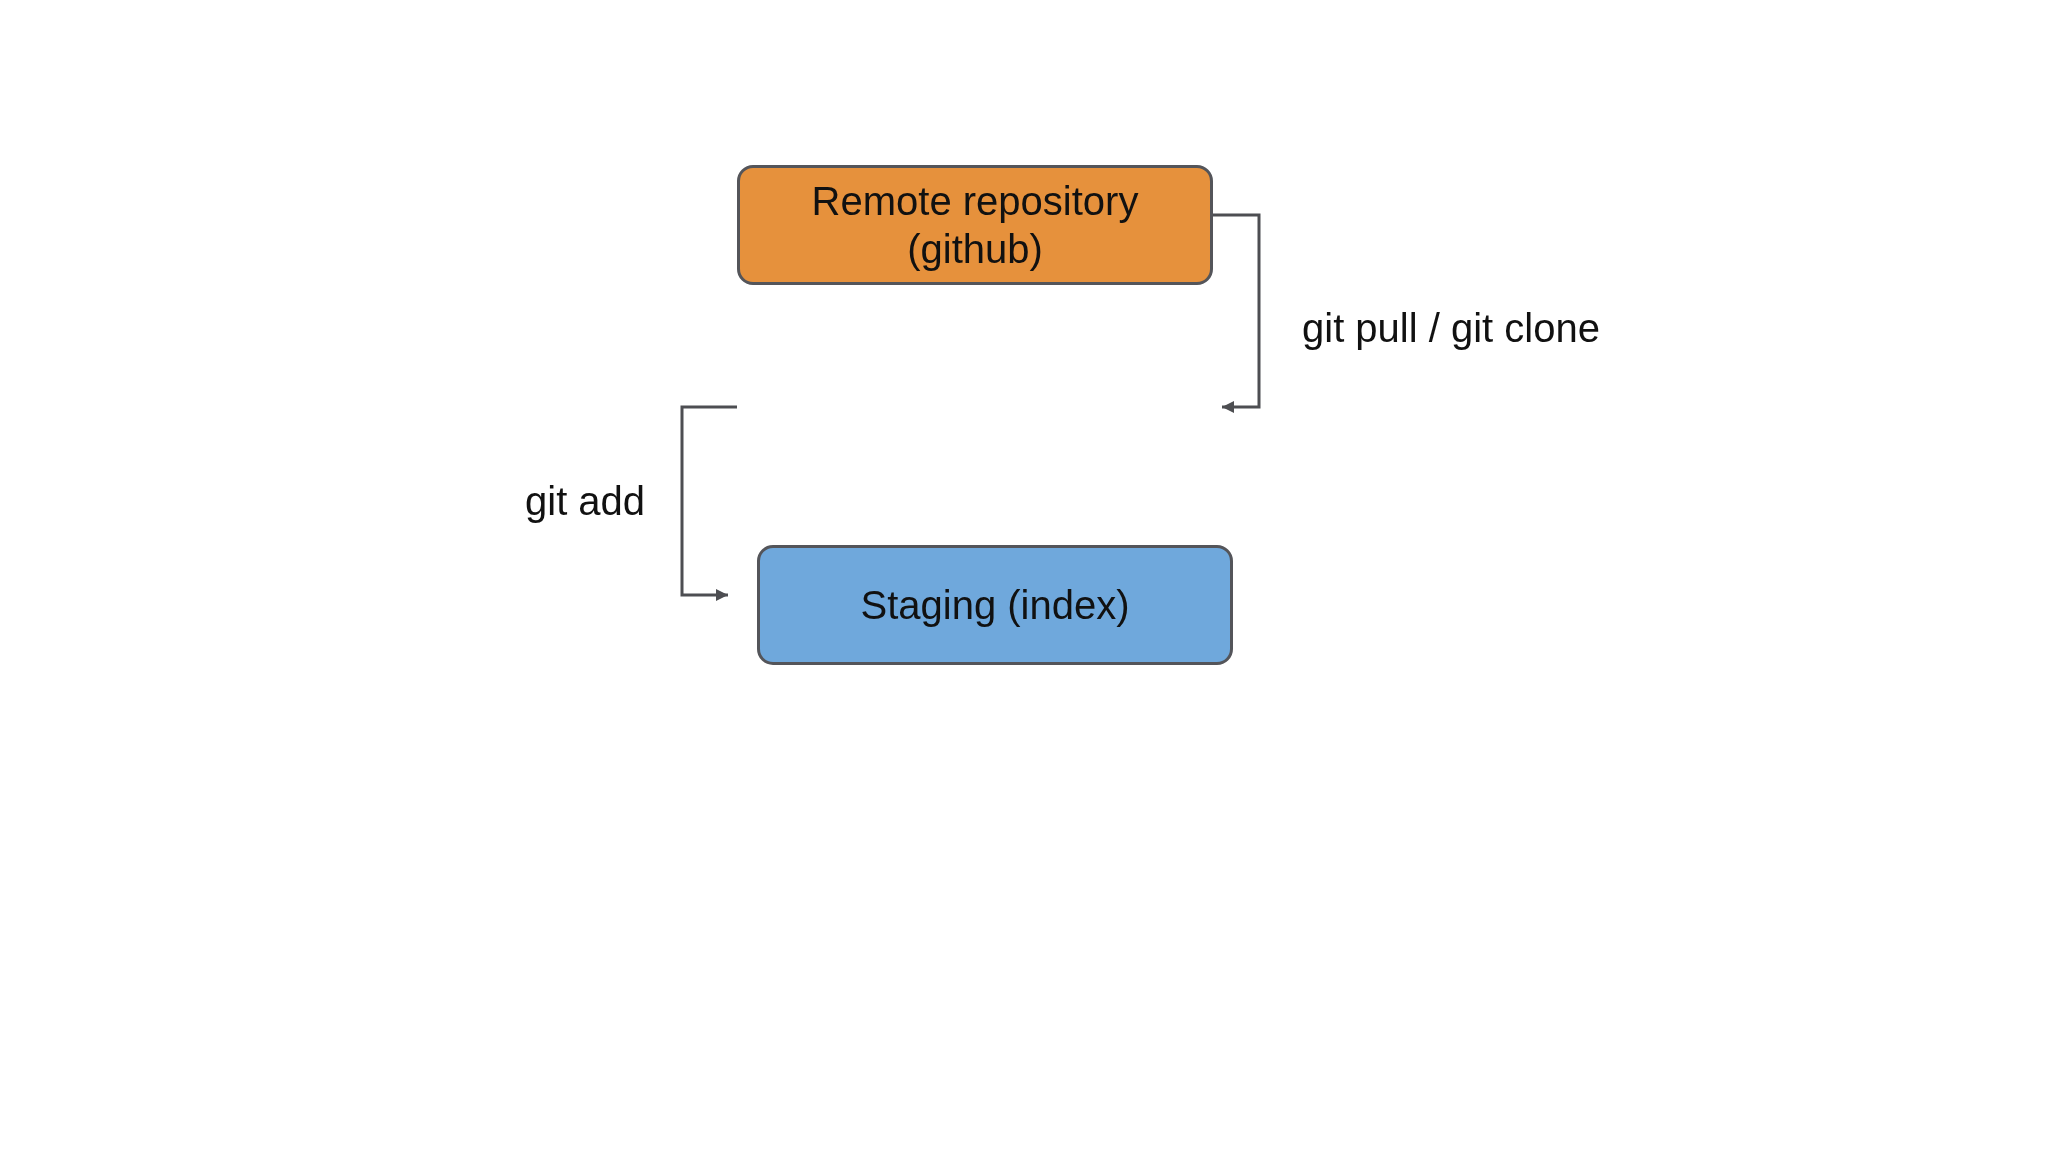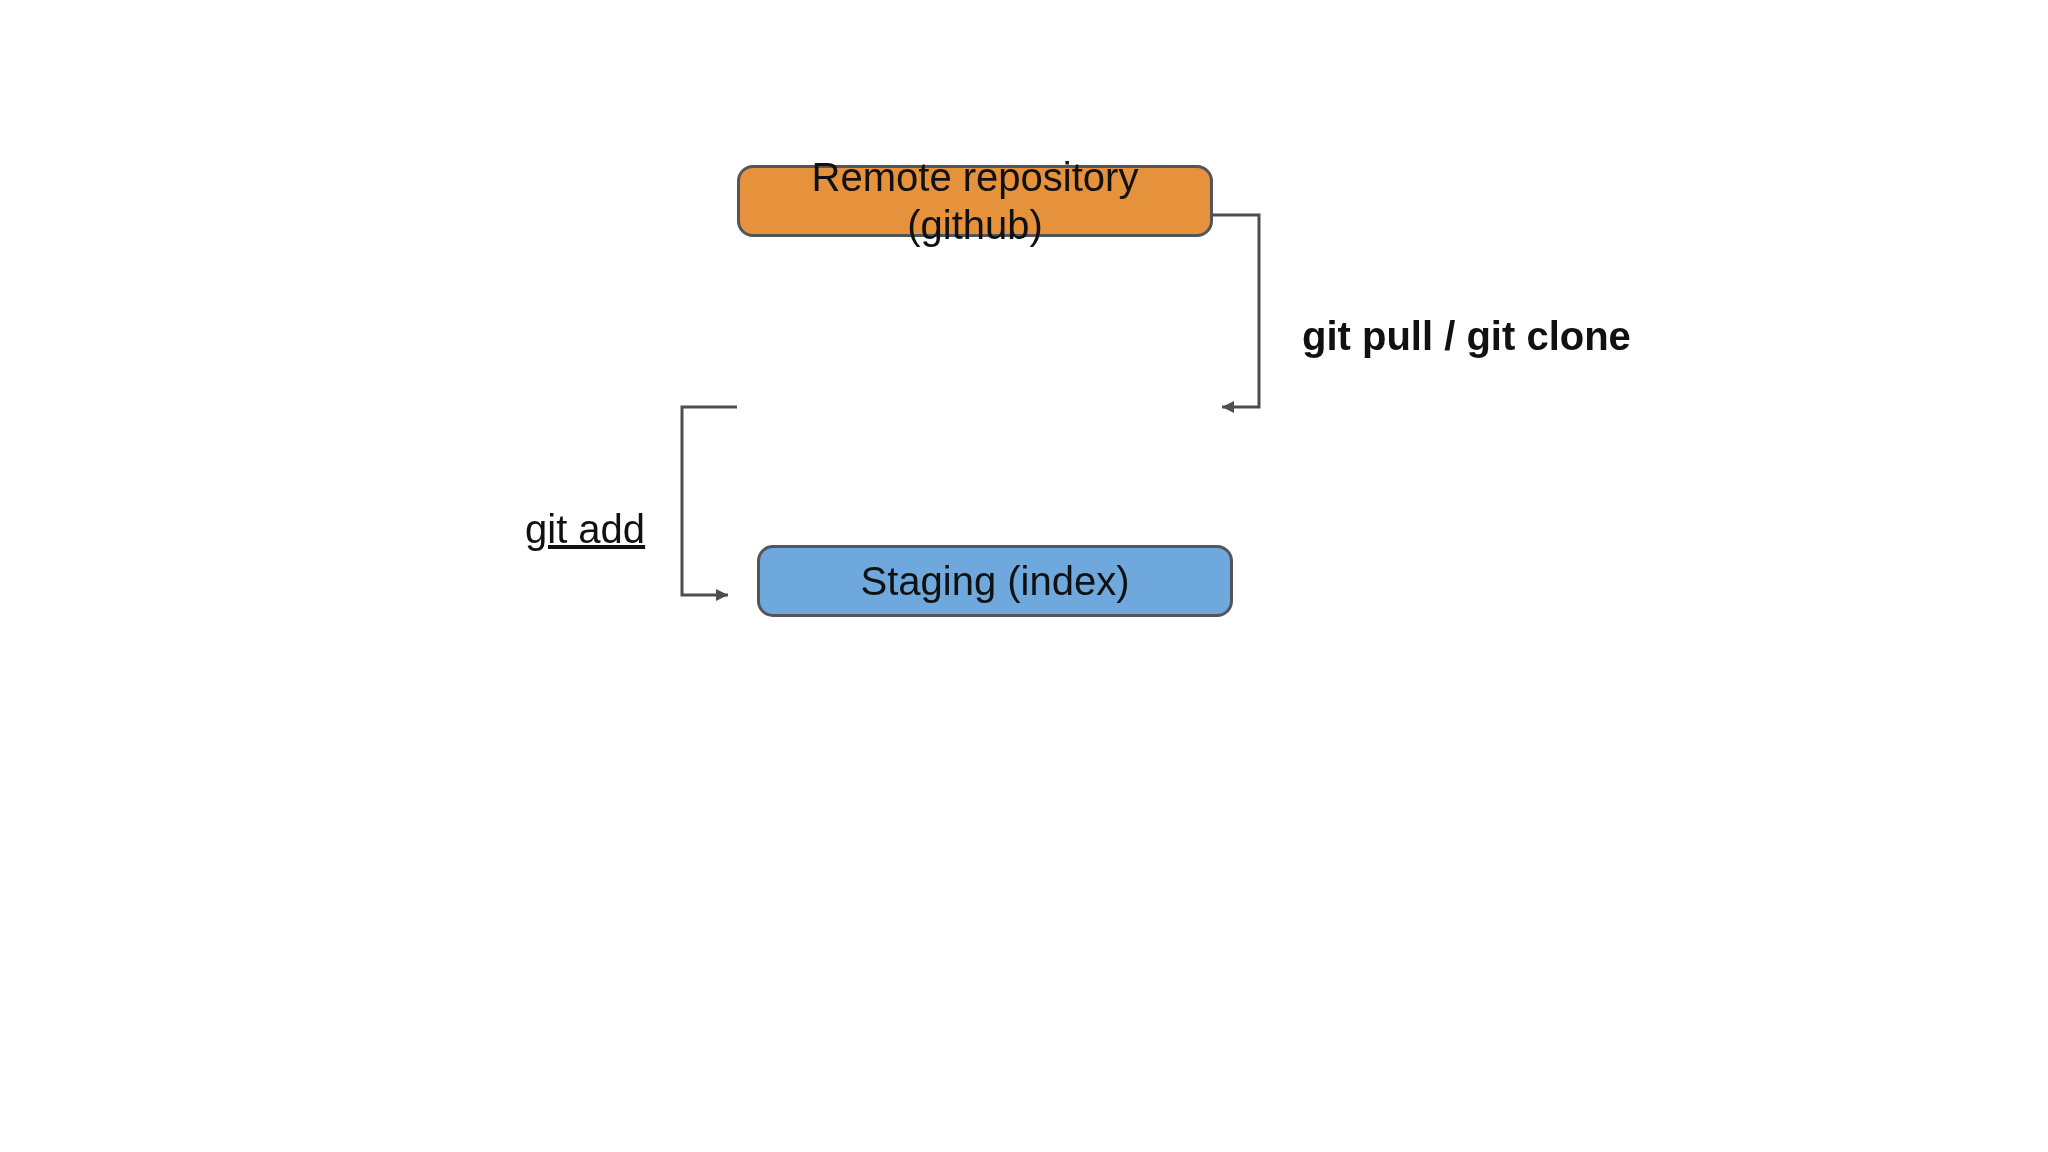--- a/index.html
+++ b/index.html
@@ -20,43 +20,43 @@
     position: absolute;
     left: 0;
     top: 0;
     width: 2048px;
     height: 1152px;
   }
   .node {
     position: absolute;
     left: 737px;
     width: 476px;
-    height: 72px;
+    height: 120px;
     box-sizing: border-box;
     border: 3px solid #54555a;
     border-radius: 16px;
     display: flex;
     align-items: center;
     justify-content: center;
     text-align: center;
     font-size: 40px;
     line-height: 48px;
     white-space: pre-line;
   }
   #node-remote  { top: 165px; }
   #node-local   { top: 357px; }
   #node-staging { top: 545px; }
   .edge-label {
     position: absolute;
     font-size: 40px;
     line-height: 48px;
     white-space: nowrap;
   }
-  #label-pull { left: 1302px; top: 312px; font-weight: bold; }
-  #label-add  { left: 525px;  top: 505px; text-decoration: underline; }
+  #label-pull { left: 1302px; top: 304px; }
+  #label-add  { left: 525px;  top: 477px; }
 </style>
 </head>
 <body>
 
 <div id="canvas">
 
   <svg id="edges-svg" viewBox="0 0 2048 1152" xmlns="http://www.w3.org/2000/svg">
     <defs>
       <marker id="arrowhead" markerUnits="userSpaceOnUse" markerWidth="16" markerHeight="14" refX="12" refY="6" orient="auto">
         <path d="M0,0 L12,6 L0,12 Z" fill="#4d4e52"></path>

